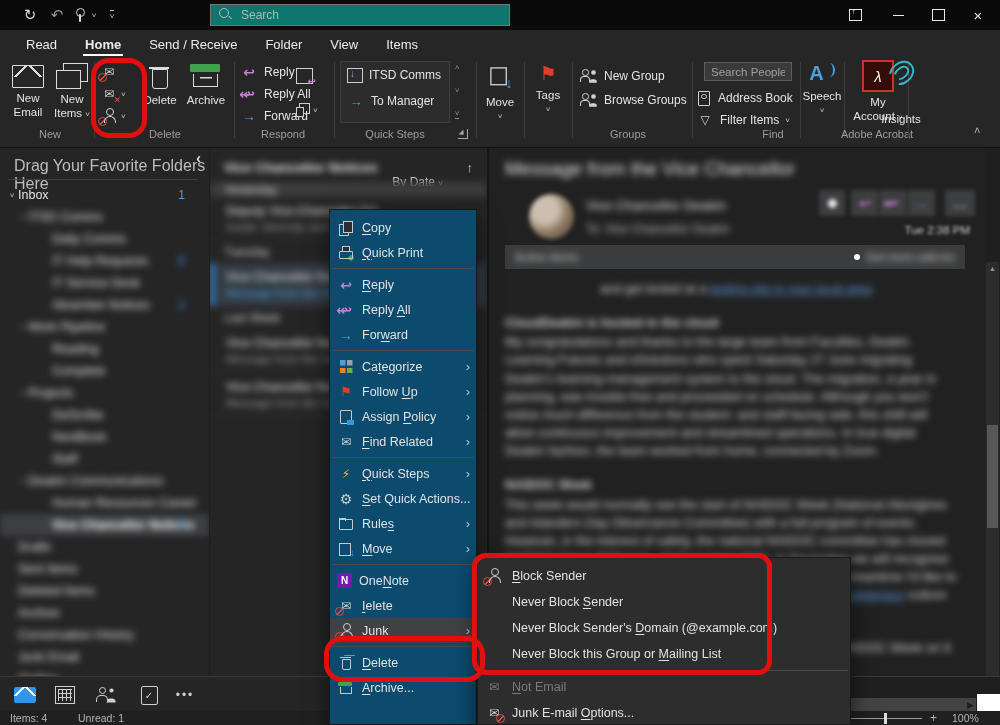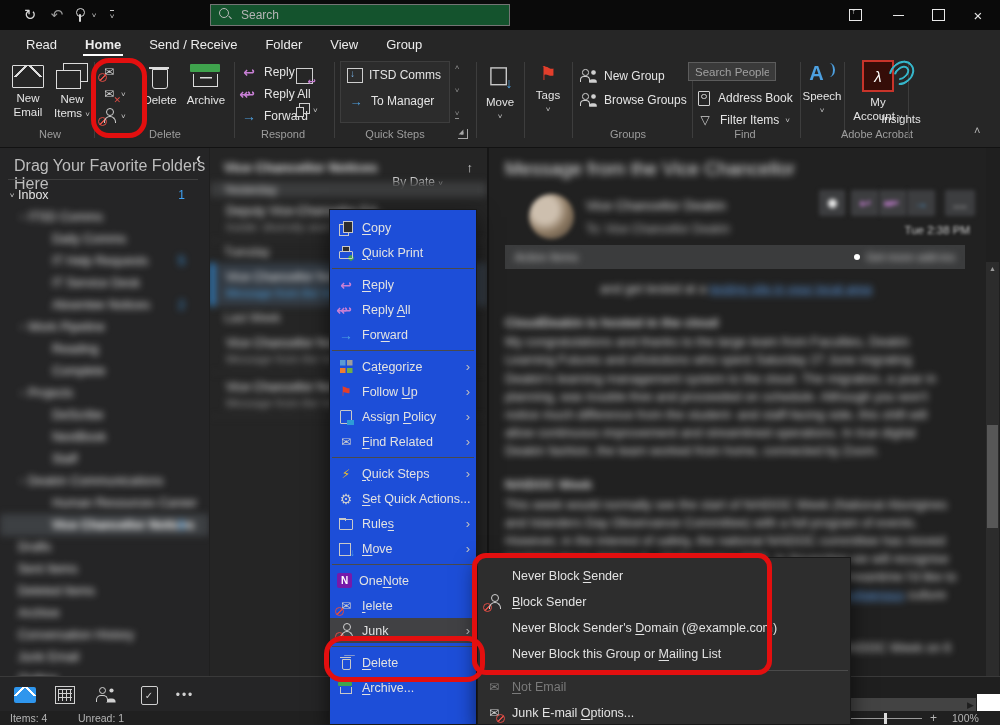--- a/index.html
+++ b/index.html
@@ -9,21 +9,21 @@
   .abs{position:absolute;}
   .blurred{filter:blur(3.6px);}
   .bl2{filter:blur(2.2px);}
   .semiblur{filter:blur(1.4px);}
   u{text-decoration:underline;text-underline-offset:2px;}
 
   
   .titlebar{position:absolute;left:0;top:0;width:1000px;height:30px;background:#0a0a0a;}
   .qa{position:absolute;top:0;height:30px;display:flex;align-items:center;justify-content:center;color:#d8d8d8;}
   .tb-searchwrap{position:absolute;left:210px;top:4px;width:300px;height:22px;}
-  .tb-search{width:100%;height:100%;box-sizing:border-box;background:#14532d;border:1px solid #747474;
+  .tb-search{width:100%;height:100%;box-sizing:border-box;background:#0f766e;border:1px solid #747474;
              color:#cfcfcf;font-size:12px;padding:0 8px 0 30px;outline:none;font-family:inherit;}
   .tb-search::placeholder{color:#b4b4b4;}
   .ic-mag{position:absolute;left:9px;top:4px;width:13px;height:13px;pointer-events:none;}
   .ic-mag::before{content:"";position:absolute;left:0;top:0;width:8px;height:8px;border:1.4px solid #b8b8b8;border-radius:50%;}
   .ic-mag::after{content:"";position:absolute;left:9px;top:9px;width:4px;height:1.4px;background:#b8b8b8;transform:rotate(45deg);}
   .winbtn{position:absolute;top:0;width:44px;height:30px;display:flex;align-items:center;justify-content:center;color:#e8e8e8;font-size:13px;}
   .wb-rect{width:11px;height:10px;border:1px solid #e8e8e8;position:relative;}
   .wb-rect.rdo::after{content:"↑";position:absolute;left:2px;top:-3px;font-size:8px;}
   .wb-min{width:11px;height:1px;background:#e8e8e8;}
   .ic-sync::before{content:"↻";font-size:15px;}
@@ -215,21 +215,21 @@
   .nv-task{width:15px;height:17px;border:1.4px solid #d0d0d0;border-radius:2px;display:flex;align-items:center;justify-content:center;color:#d0d0d0;font-size:10px;}
   .nv-more{color:#d0d0d0;font-size:12px;letter-spacing:2px;}
   .statusbar{position:absolute;left:0;top:711px;width:1000px;height:14px;background:#202020;font-size:10.5px;color:#b5b5b5;}
   .st{position:absolute;top:1px;white-space:nowrap;}
   .st-page{position:absolute;top:2px;width:11px;height:10px;border:1px solid #b0b0b0;}
   .st-book{position:absolute;top:2px;width:15px;height:10px;border:1px solid #b0b0b0;background:linear-gradient(90deg,transparent 6px,#b0b0b0 6px 7px,transparent 7px);}
   .sl-track{position:absolute;top:7px;width:72px;height:1.4px;background:#9a9a9a;}
   .sl-handle{position:absolute;top:2px;width:3px;height:11px;background:#dcdcdc;}
 
   
-  .cmenu{position:absolute;left:329px;top:209px;width:148px;height:516px;background:#1d4ed8;border:1px solid #191919;
+  .cmenu{position:absolute;left:329px;top:209px;width:148px;height:516px;background:#0c4a6e;border:1px solid #191919;
          box-shadow:0 8px 20px rgba(0,0,0,.6);box-sizing:border-box;padding-top:5px;z-index:50;}
   .smenu{position:absolute;left:477px;top:557px;width:374px;height:168px;background:#2d2d2d;border:1px solid #191919;
          box-shadow:0 8px 20px rgba(0,0,0,.6);box-sizing:border-box;padding-top:5px;z-index:55;}
   .mi{position:relative;height:25px;display:flex;align-items:center;font-size:12.5px;color:#e2e2e2;padding:0 4px 0 7px;}
   .smenu .mi{height:26px;}
   .mi.hl{background:#414144;}
   .mi.sep{margin-bottom:7px;}
   .mi.sep::after{content:"";position:absolute;left:2px;right:2px;bottom:-4px;border-top:1px solid #4a4a4a;}
   .mi-label{flex:1;white-space:nowrap;}
   .mi-arrow{visibility:hidden;color:#c0c0c0;font-size:13px;margin-right:2px;}
@@ -289,21 +289,21 @@
       <div class="tab">
         <span>Send / Receive</span>
       </div>
       <div class="tab">
         <span>Folder</span>
       </div>
       <div class="tab">
         <span>View</span>
       </div>
       <div class="tab">
-        <span>Group</span>
+        <span>Items</span>
       </div>
     </div>
 
   <div class="ribbon">
     <div class="bigbtn" style="left:6px;">
       <span class="bx-env"></span>
       <span class="bl">New Email</span>
     </div>
     <div class="bigbtn" style="left:50px;">
       <span class="bx-stack"></span>
@@ -397,33 +397,33 @@
         <span class="ic-people"></span>
         <span>New Group</span>
       </div>
     <div class="rowbtn" style="left:580px;top:32px;">
         <span class="ic-people"></span>
         <span>Browse Groups</span>
       </div>
     <span class="glabel" style="left:583px;width:90px;">Groups</span>
     <i class="vsep" style="left:692px;"></i>
 
-    <div class="abs" style="left:688px;top:4px;">
+    <div class="abs" style="left:704px;top:4px;">
       <input class="sp-input" placeholder="Search People" style="">
     </div>
     <div class="rowbtn" style="left:696px;top:30px;">
         <span class="ic-abook"></span>
         <span>Address Book</span>
       </div>
     <div class="rowbtn" style="left:696px;top:52px;">
         <span class="mini ic-filter"></span>
         <span>Filter Items</span> 
         <span class="chev">˅</span>
       </div>
-    <span class="glabel" style="left:700px;width:90px;">Find</span>
+    <span class="glabel" style="left:728px;width:90px;">Find</span>
     <i class="vsep" style="left:800px;"></i>
 
     <div class="bigbtn" style="left:800px;width:44px;">
       <span class="ic-speech">A</span>
       <span class="bl">Speech</span>
       <span class="chev">˅</span>
     </div>
     <i class="vsep" style="left:844px;"></i>
     <div class="bigbtn" style="left:852px;width:52px;">
       <span class="ic-acrobat">λ</span>
@@ -849,33 +849,33 @@
       <div class="mi">
         <span class="mini ic-arch"></span>
         <span class="mi-label"><span></span><u>A</u><span>rchive...</span></span>
         <span class="mi-arrow">›</span>
       </div>
     </div>
 
   <div class="smenu">
 
       <div class="mi">
-        <span class="mini"></span>
-        <span class="mi-label"><span>Never Block </span><u>S</u><span>ender</span></span>
-      </div>
-
-      <div class="mi">
         <span class="mini ic-junk">
           <i class="badge"></i>
         </span>
         <span class="mi-label"><span></span><u>B</u><span>lock Sender</span></span>
       </div>
 
       <div class="mi">
         <span class="mini"></span>
+        <span class="mi-label"><span>Never Block </span><u>S</u><span>ender</span></span>
+      </div>
+
+      <div class="mi">
+        <span class="mini"></span>
         <span class="mi-label"><span>Never Block Sender's </span><u>D</u><span>omain (@example.com)</span></span>
       </div>
 
       <div class="mi sep">
         <span class="mini"></span>
         <span class="mi-label"><span>Never Block this Group or </span><u>M</u><span>ailing List</span></span>
       </div>
 
       <div class="mi disabled">
         <span class="mini ic-notjunk"></span>

